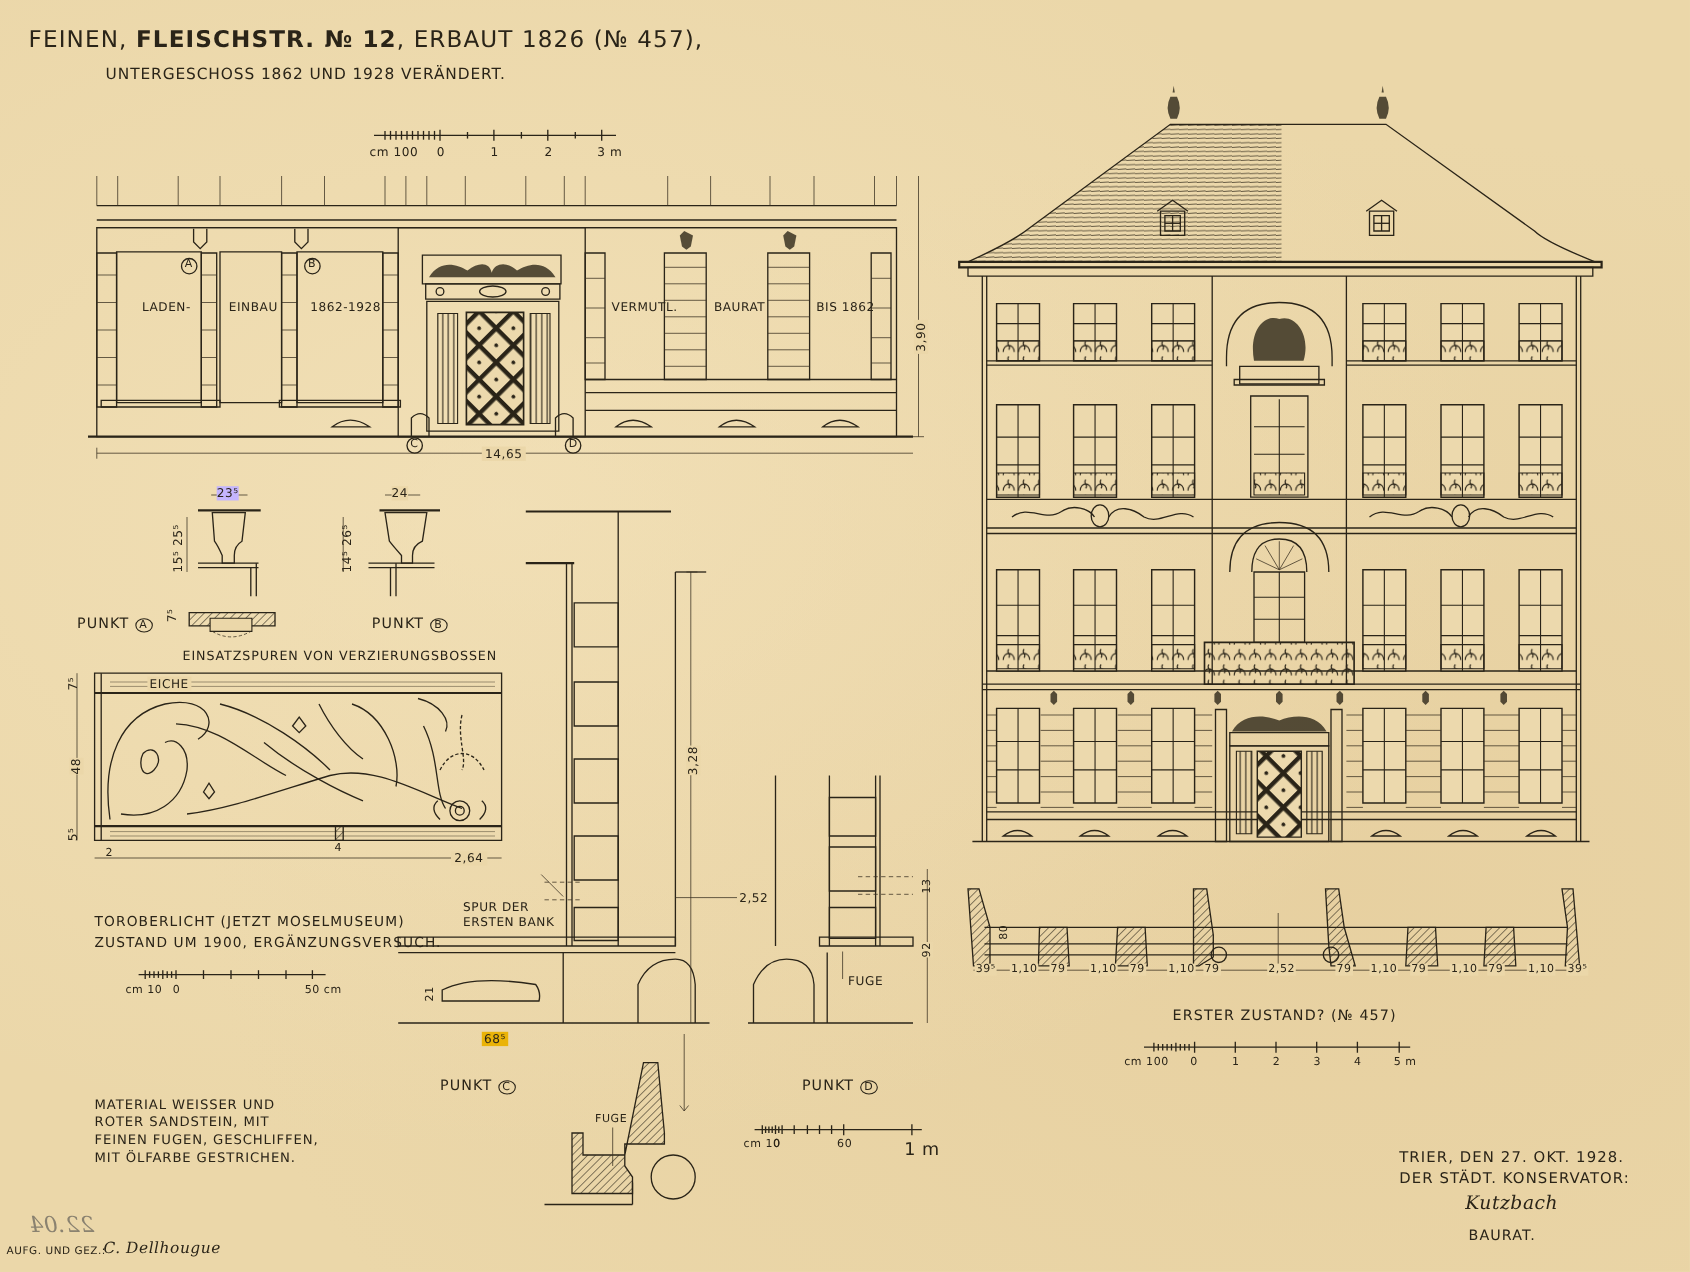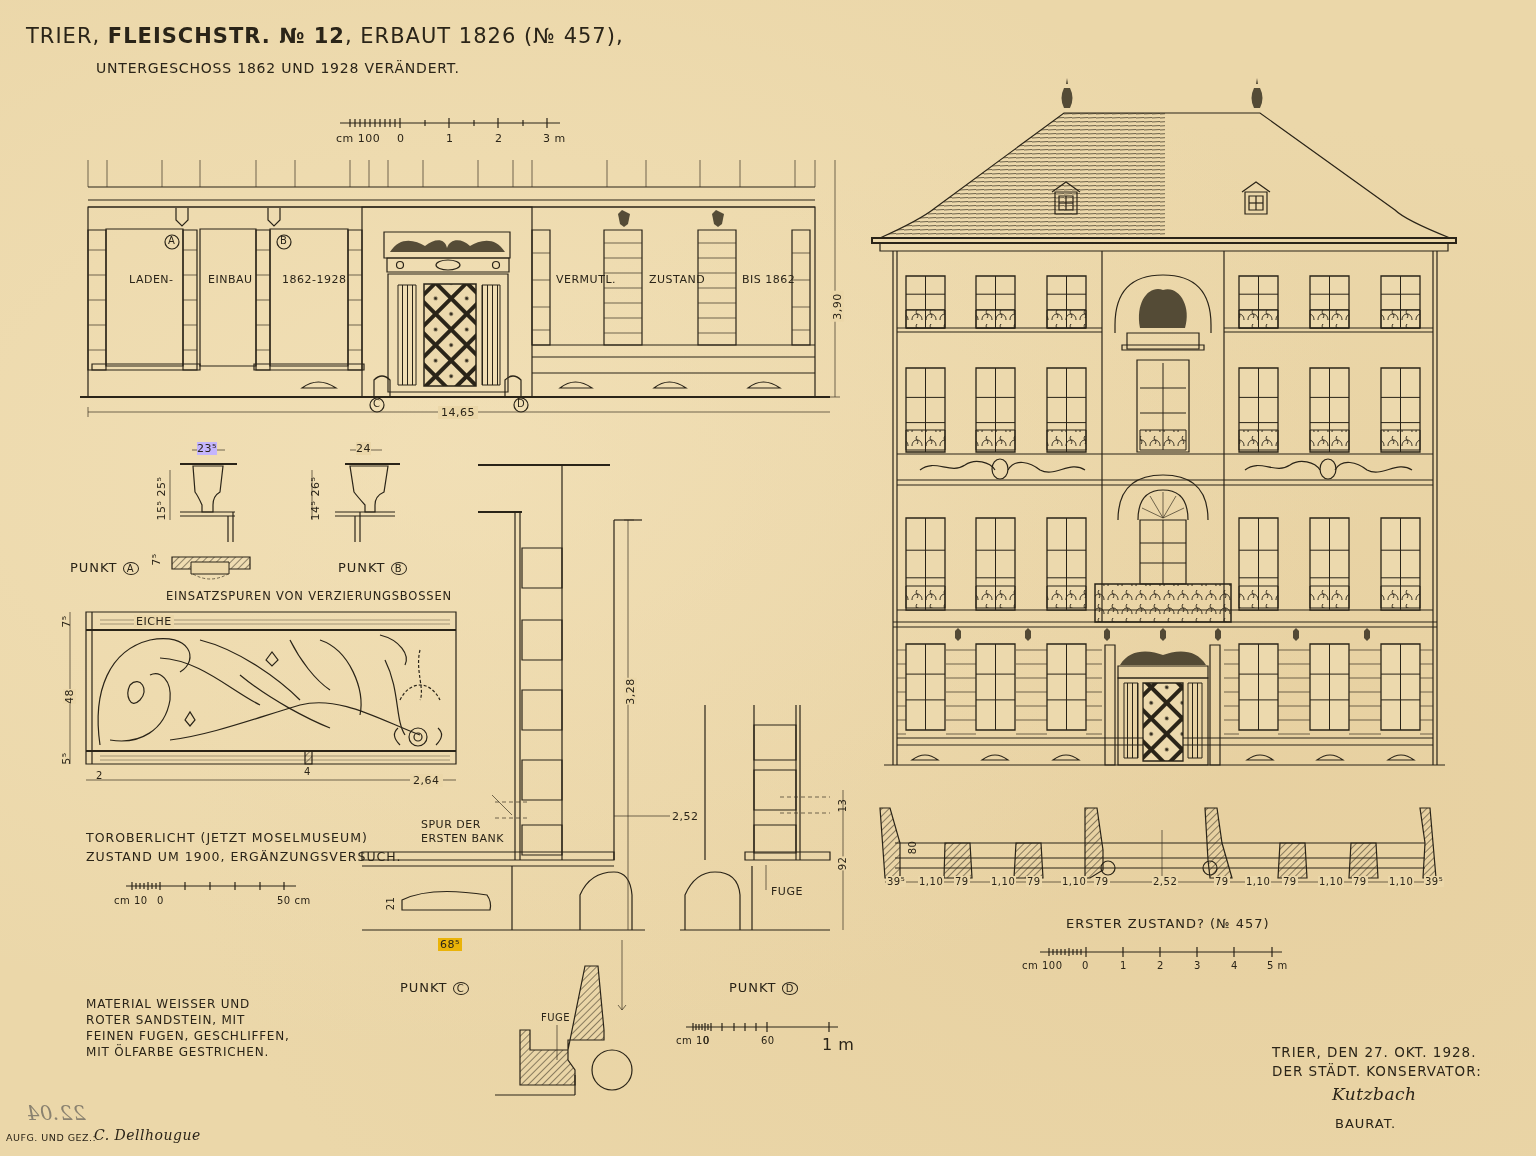--- a/index.html
+++ b/index.html
@@ -705,36 +705,36 @@
       <line x1="1123" y1="947" x2="1123" y2="957"></line>
         <line x1="1160" y1="947" x2="1160" y2="957"></line>
       <line x1="1197" y1="947" x2="1197" y2="957"></line>
         <line x1="1234" y1="947" x2="1234" y2="957"></line>
       <line x1="1272" y1="947" x2="1272" y2="957"></line>
     </g>
   </g>
 </svg>
 
 <div class="txt title-main">
-  <span>TRIER,</span>
+  <span>FEINEN,</span>
   <b>FLEISCHSTR. № 12</b><span>, ERBAUT 1826 (№ 457),</span>
 </div>
 <div class="txt title-sub">UNTERGESCHOSS 1862 UND 1928 VERÄNDERT.</div>
 
 <div class="txt label-sm" style="left:336px;top:132px;">cm 100</div>
 <div class="txt label-sm" style="left:397px;top:132px;">0</div>
 <div class="txt label-sm" style="left:446px;top:132px;">1</div>
 <div class="txt label-sm" style="left:495px;top:132px;">2</div>
 <div class="txt label-sm" style="left:543px;top:132px;">3 m</div>
 
 <div class="txt label-sm" style="left:129px;top:273px;">LADEN-</div>
 <div class="txt label-sm" style="left:208px;top:273px;">EINBAU</div>
 <div class="txt label-sm" style="left:282px;top:273px;">1862-1928</div>
 <div class="txt label-sm" style="left:556px;top:273px;">VERMUTL.</div>
-<div class="txt label-sm" style="left:649px;top:273px;">ZUSTAND</div>
+<div class="txt label-sm" style="left:649px;top:273px;">BAURAT</div>
 <div class="txt label-sm" style="left:742px;top:273px;">BIS 1862</div>
 
 <div class="txt label-sm" style="left:168px;top:235px;font-size:10px;">A</div>
 <div class="txt label-sm" style="left:280px;top:235px;font-size:10px;">B</div>
 <div class="txt label-sm" style="left:373px;top:398px;font-size:10px;">C</div>
 <div class="txt label-sm" style="left:517px;top:398px;font-size:10px;">D</div>
 <div class="txt label-sm" style="left:438px;top:406px;background:#ebd7a9;padding:0 3px;">14,65</div>
 <div class="txt label-sm" style="left:822px;top:300px;transform:rotate(-90deg);background:#ebd7a9;padding:0 2px;">3,90</div>
 
 <div class="txt label-sm" style="left:197px;top:442px;background:#c4b5fd;">23⁵</div>

